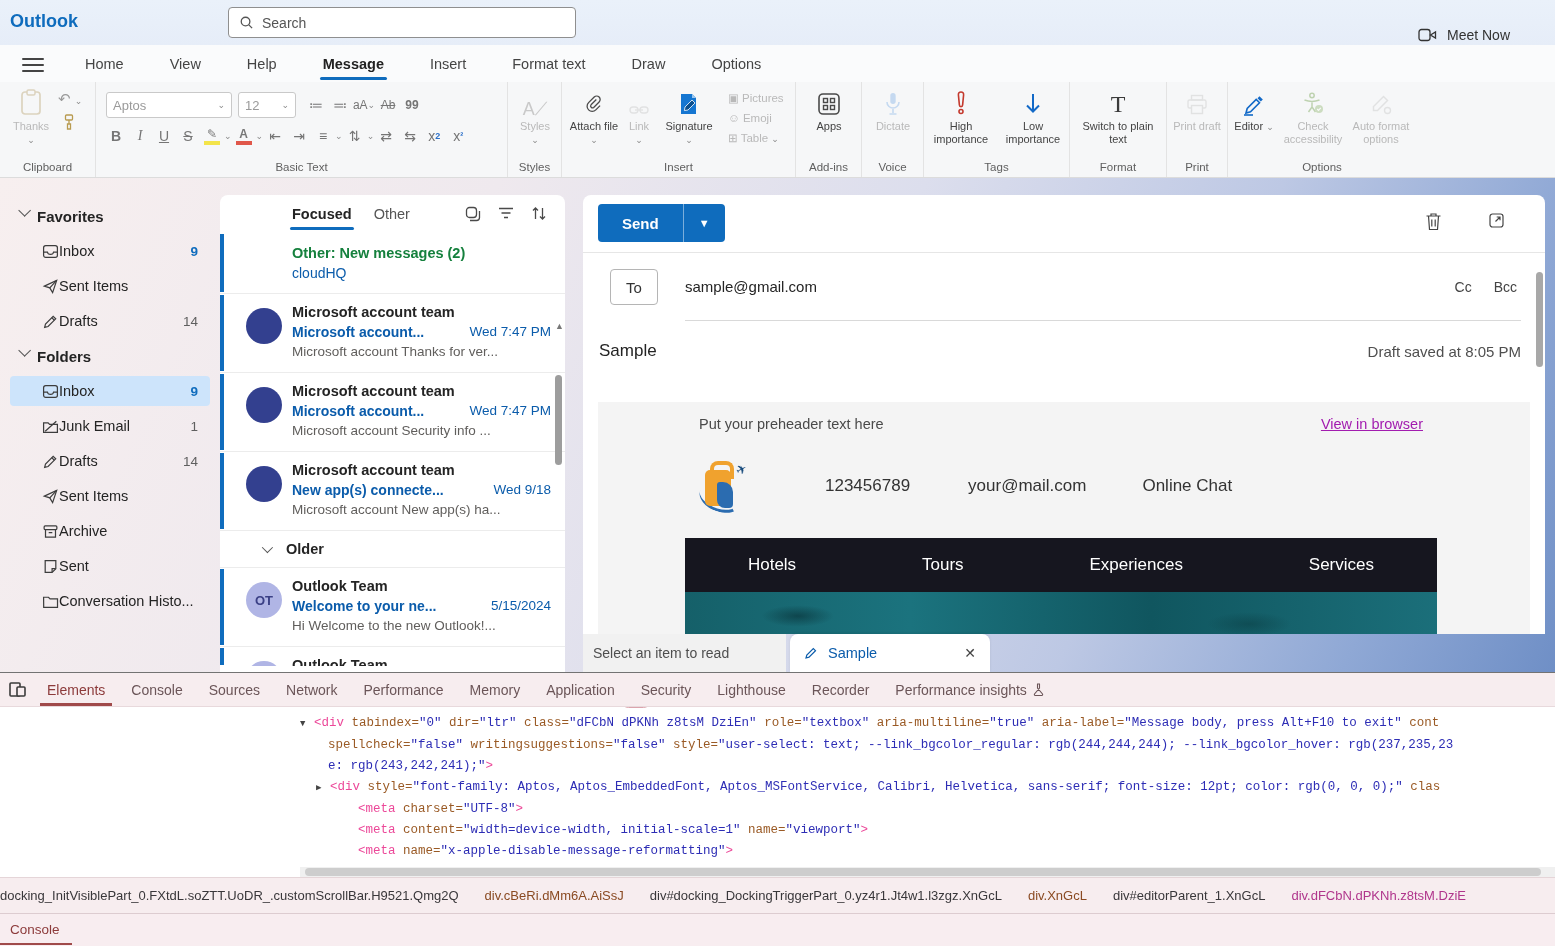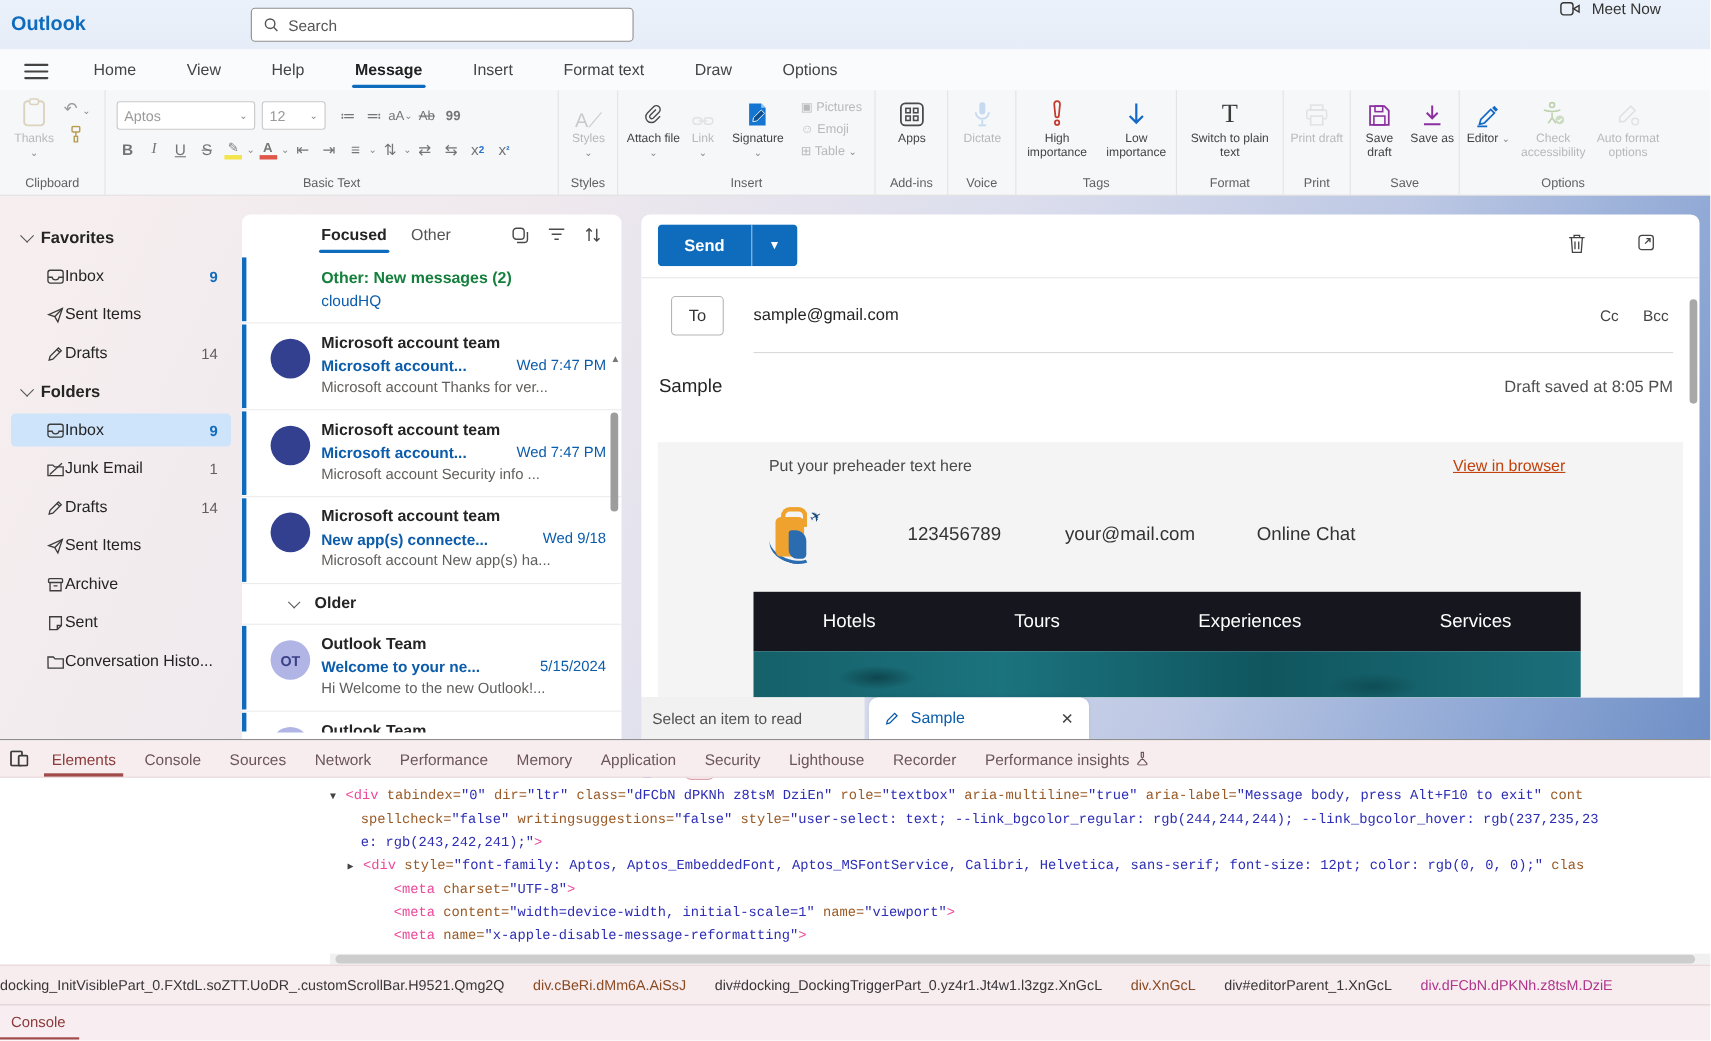--- a/index.html
+++ b/index.html
@@ -6,21 +6,21 @@
   html,body { width:1555px; height:946px; overflow:hidden; }
   body { font-family:"Liberation Sans", sans-serif; color:#242424; background:#fff; }
   .abs { position:absolute; }
   svg { display:block; }
 
   
   #topbar { position:relative; width:1555px; height:45px; background:linear-gradient(180deg,#eaf1fa,#e6edf8); }
   #logo { position:absolute; left:10px; top:11px; font-size:18px; font-weight:bold; color:#0f6cbd; }
   #searchbox { position:absolute; left:228px; top:7px; width:348px; height:31px; background:#fff; border:1px solid #8f8f8f; border-radius:4px; display:flex; align-items:center; padding:0 10px; gap:8px; }
   #searchbox .ph { color:#555; font-size:14px; }
-  #meetnow { position:absolute; right:45px; top:0; display:flex; align-items:center; gap:10px; color:#333; font-size:14px; }
+  #meetnow { position:absolute; right:45px; top:27px; display:flex; align-items:center; gap:10px; color:#333; font-size:14px; }
 
   
   #navrow { position:relative; width:1555px; height:37px; background:#fafbfc; }
   #hamburger { position:absolute; left:22px; top:9px; width:22px; height:18px; cursor:pointer; }
   #hamburger span { display:block; height:2px; background:#444; margin:4px 0; border-radius:1px; }
   #navtabs { position:absolute; left:62px; top:0; height:37px; display:flex; }
   .navtab { padding:0 23px; display:flex; align-items:center; font-size:14.5px; color:#444; position:relative; cursor:pointer; }
   .navtab.active { font-weight:bold; color:#222; }
   .navtab.active::after { content:""; position:absolute; left:20px; right:20px; bottom:2px; height:3px; border-radius:2px; background:#0f6cbd; }
 
@@ -39,21 +39,21 @@
   .hl-ic { border-bottom:4px solid #f3e44a; }
   .fc-ic { border-bottom:4px solid #e0574a; font-weight:bold; }
   .subsup b { color:#2a6fc9; font-size:9px; }
 
   
   #main { position:relative; width:1555px; height:494px;
     background:linear-gradient(115deg,#f7efef 0%,#efe9ee 28%,#dcdeed 52%,#bdc8e4 72%,#8fa8d5 88%,#6f8fc6 100%); }
 
   
   #sidebar { position:absolute; left:0; top:0; width:220px; height:100%; padding-top:18px; overflow:hidden; }
-  .sec-h { display:flex; align-items:center; gap:10px; padding:6px 0 6px 18px; font-size:15px; font-weight:600; color:#242424; margin-top:6px; cursor:pointer; }
+  .sec-h { display:flex; align-items:flex-start; gap:10px; padding:6px 0 6px 18px; font-size:15px; font-weight:600; color:#242424; margin-top:6px; cursor:pointer; }
   .sec-h .sch { width:9px; height:9px; border-right:1.6px solid #555; border-bottom:1.6px solid #555; transform:rotate(45deg) translateY(-3px); }
   .srow { display:flex; align-items:center; height:30px; margin:5px 10px 3px 10px; padding-left:32px; border-radius:4px; font-size:14.5px; color:#242424; cursor:pointer; }
   .srow.sel { background:#cde4fb; }
   .srow svg { width:17px; height:17px; color:#3d3d3d; flex:none; }
   .srow .cnt { margin-left:auto; padding-right:12px; font-size:13.5px; color:#5f5f5f; }
   .srow .cnt.blue { color:#0f6cbd; font-weight:600; }
 
   
   #msglist { position:absolute; left:220px; top:17px; width:345px; height:477px; background:#fff; border-radius:8px 8px 0 0; overflow:hidden; }
   #mlhead { position:relative; height:38px; display:flex; align-items:center; padding-left:72px; gap:22px; }
@@ -91,21 +91,21 @@
   #tobtn { position:absolute; left:27px; top:16px; width:48px; height:36px; border:1px solid #b5b5b5; border-radius:4px; background:#fff; font-size:15px; color:#333; display:flex; align-items:center; justify-content:center; cursor:pointer; }
   #toval { position:absolute; left:102px; top:25px; font-size:15px; color:#242424; }
   #ccbcc { position:absolute; right:28px; top:26px; display:flex; gap:22px; font-size:14px; color:#444; }
   #tounder { position:absolute; left:102px; right:24px; bottom:0; border-top:1px solid #d9d9d9; }
   #subjrow { position:relative; height:60px; }
   #subj { position:absolute; left:16px; top:20px; font-size:17px; color:#242424; }
   #draftst { position:absolute; right:24px; top:22px; font-size:15px; color:#4f4f4f; }
   #ebody { position:absolute; left:15px; right:15px; top:207px; bottom:0; background:#f4f4f4; overflow:hidden; }
   #econtent { position:absolute; left:87px; width:752px; top:0; bottom:0; }
   #pre-row { display:flex; justify-content:space-between; padding:14px 14px 0 14px; font-size:14.5px; color:#4a4a4a; }
-  #viewbrowser { text-decoration:underline; cursor:pointer; color:#c2410c;margin-left:11px; }
+  #viewbrowser { text-decoration:underline; cursor:pointer; color:#a21caf;margin-left:11px; }
   #brandrow { display:flex; align-items:center; margin-top:24px; padding:0 14px; }
   #logoicon { position:relative; width:52px; height:60px; flex:none; }
   #case { position:absolute; left:6px; top:14px; width:26px; height:36px; background:#f0a22e; border-radius:5px; }
   #case::before { content:""; position:absolute; left:5px; top:-9px; width:16px; height:14px; border:4px solid #f0a22e; border-bottom:none; border-radius:8px 8px 0 0; }
   #case::after { content:""; position:absolute; right:-2px; bottom:-2px; width:16px; height:26px; background:#2b6cb0; border-radius:3px 10px 4px 8px; }
   #swoosh { position:absolute; left:0; top:26px; width:44px; height:30px; border:3px solid #2b6cb0; border-top:none; border-left:none; border-radius:50%; transform:rotate(18deg); border-right-color:transparent; }
   #plane { position:absolute; right:4px; top:6px; color:#174a7c; font-size:13px; transform:rotate(-28deg); }
   #brandtext { margin-left:12px; }
   #brandmain { font-size:25px; font-style:italic; font-weight:bold; letter-spacing:.5px; }
   #brandmain .air { color:#f0a22e; }
@@ -371,41 +371,20 @@
             <rect x="5.5" y="1.5" width="11" height="4.5" fill="none" stroke="#c9c9c9" stroke-width="1.4"></rect>
             <rect x="2" y="6" width="18" height="8" rx="1.5" fill="none" stroke="#c9c9c9" stroke-width="1.4"></rect>
             <rect x="5.5" y="11.5" width="11" height="8" fill="#f6f7f8" stroke="#c9c9c9" stroke-width="1.4"></rect>
           </svg>
       </div>
       <span>Print draft</span>
     </div>
     <div class="glabel">Print</div>
   </div>
 
-  <div class="rgroup" style="width:99px">
-    <div class="bigbtn" style="left:2px;width:48px">
-      <div class="bic">
-        <svg width="22" height="22" viewBox="0 0 22 22">
-            <path d="M2.5 2.5h13l4 4v13h-17z" fill="none" stroke="#8a2ea0" stroke-width="1.6"></path>
-            <rect x="7" y="2.5" width="7" height="5" fill="none" stroke="#8a2ea0" stroke-width="1.4"></rect>
-            <rect x="6" y="11.5" width="10" height="8" fill="none" stroke="#8a2ea0" stroke-width="1.4"></rect>
-          </svg>
-      </div>
-      <span>Save draft</span>
-    </div>
-    <div class="bigbtn" style="left:52px;width:44px">
-      <div class="bic">
-        <svg width="20" height="22" viewBox="0 0 20 22">
-            <path d="M10 2v11M5 8.5l5 5 5-5M2.5 19h15" fill="none" stroke="#8a2ea0" stroke-width="1.8"></path>
-          </svg>
-      </div>
-      <span>Save as</span>
-    </div>
-    <div class="glabel">Save</div>
-  </div>
 
   <div class="rgroup" style="width:188px;border-right:none">
     <div class="bigbtn" style="left:2px;width:48px">
       <div class="bic">
         <svg width="24" height="22" viewBox="0 0 24 22">
             <path d="M4 19l1.2-4.5 9-9 3.3 3.3-9 9z" fill="none" stroke="#1269c7" stroke-width="1.6"></path>
             <path d="M15.5 4.2l2-2 3.3 3.3-2 2" fill="#1269c7"></path>
             <path d="M2 21h9" stroke="#1269c7" stroke-width="1.6"></path>
           </svg>
       </div>

